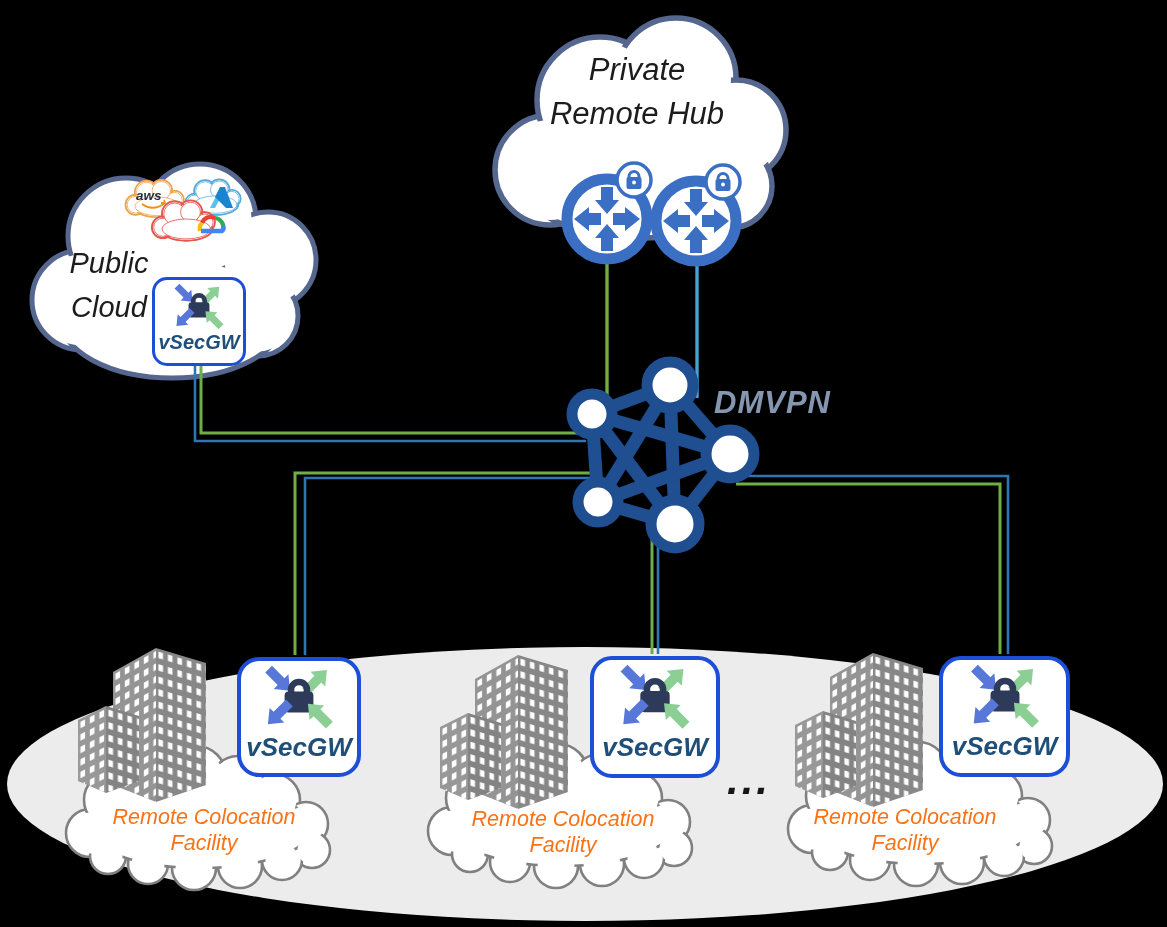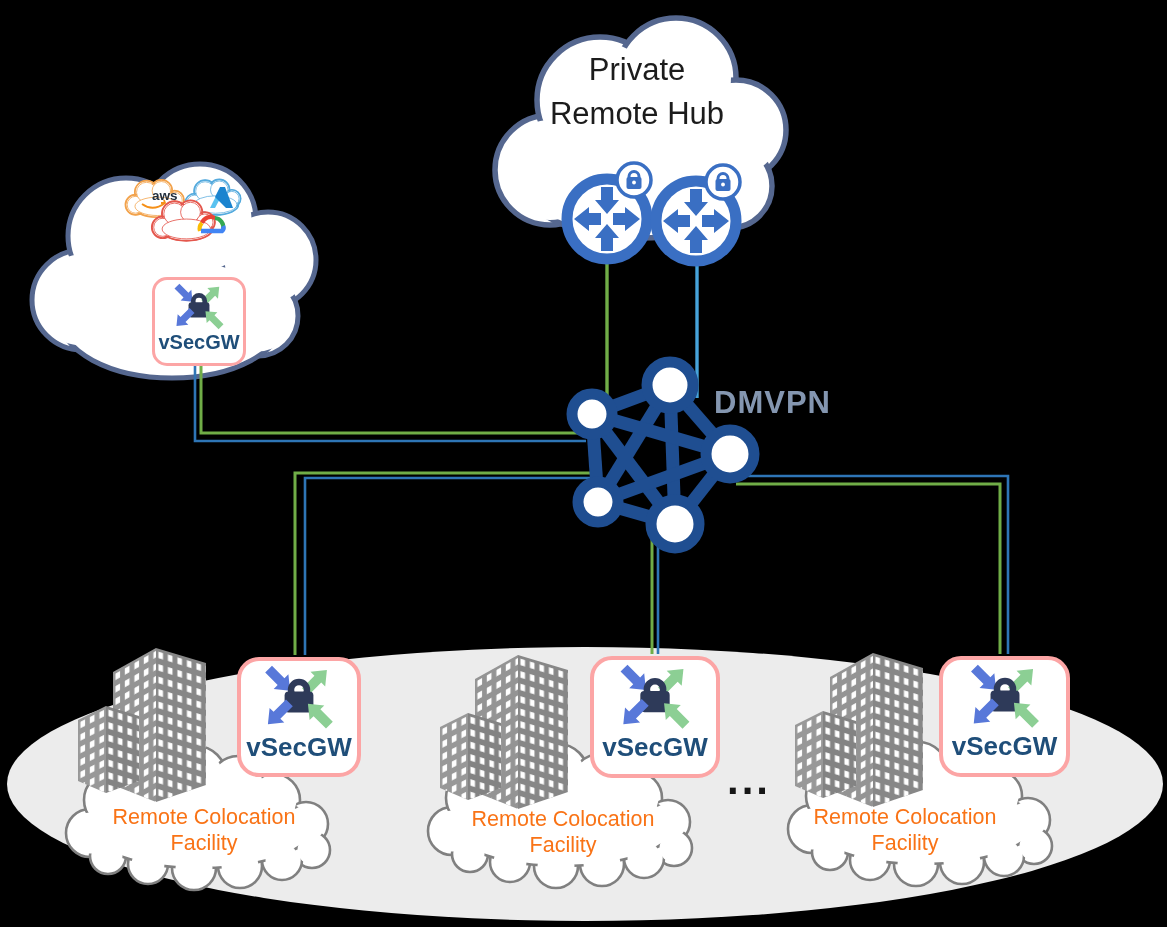--- a/index.html
+++ b/index.html
@@ -1,29 +1,29 @@
 <!DOCTYPE html>
 <html><head>
 <meta charset="utf-8">
 <style>
   html,body{margin:0;padding:0;background:#000;}
   .canvas{position:relative;width:1167px;height:927px;background:#000;overflow:hidden;
-          font-family:"Liberation Sans", sans-serif;}
+          font-family:"Liberation Sans", sans-serif;font-style:italic;}
   svg{display:block;}
   .bg-layer{position:absolute;left:0;top:0;z-index:1;}
   .txt{position:absolute;z-index:3;}
   .hub-title{left:487px;top:48px;width:300px;text-align:center;font-size:31px;line-height:44px;color:#1c1c1c;}
   .pub-title{left:34px;top:241px;width:150px;text-align:center;font-size:29px;line-height:44px;color:#1c1c1c;}
   .dmvpn{left:714px;top:385px;width:170px;font-size:31px;font-weight:bold;color:#8496b0;letter-spacing:1px;}
   .fac-label{width:240px;text-align:center;font-size:21.5px;line-height:26px;color:#f97316;}
   .ellipsis{left:714px;top:752px;width:70px;height:56px;line-height:56px;text-align:center;
             font-size:42px;font-weight:bold;letter-spacing:3px;color:#161616;}
-  .aws-word{left:152px;top:188px;font-size:13.5px;font-weight:bold;color:#232f3e;z-index:4;}
+  .aws-word{left:136px;top:188px;font-size:13.5px;font-weight:bold;color:#232f3e;z-index:4;}
   
-  .gw-box{position:absolute;z-index:4;background:#fff;border:4px solid #fca5a5;border-radius:22px;
+  .gw-box{position:absolute;z-index:4;background:#fff;border:4px solid #1d4ed8;border-radius:22px;
           display:flex;flex-direction:column;align-items:center;box-sizing:border-box;}
   .gw-box .gw-label{font-weight:bold;color:#1f4e79;margin-top:-3px;}
   .gw-small{left:152px;top:277px;width:94px;height:89px;border-width:3.5px;border-radius:15px;}
   .gw-small .gw-label{font-size:20px;}
   .gw-1{left:237px;top:657px;width:124px;height:120px;}
   .gw-2{left:590px;top:656px;width:130px;height:122px;}
   .gw-3{left:939px;top:656px;width:131px;height:121px;}
   .gw-big .gw-label{font-size:26px;}
 </style>
 </head>
@@ -265,20 +265,24 @@
 
     <use href="#routerLock" x="607" y="219"></use>
     <use href="#routerLock" x="696" y="221"></use>
   </svg>
 
   <div class="txt hub-title">
     <div>Private</div>
     <div>Remote Hub</div>
   </div>
 
+  <div class="txt pub-title">
+    <div>Public</div>
+    <div>Cloud</div>
+  </div>
 
   <span class="txt aws-word">aws</span>
 
   <div class="txt dmvpn">DMVPN</div>
 
   <div class="gw-box gw-small">
     <svg width="58" height="54" viewBox="0 0 100 92">
       <g>
         <g transform="translate(12,10) rotate(45)">
             <polygon points="0,-6 22,-6 22,-13 38,0 22,13 22,6 0,6" fill="#5878d9"></polygon>

